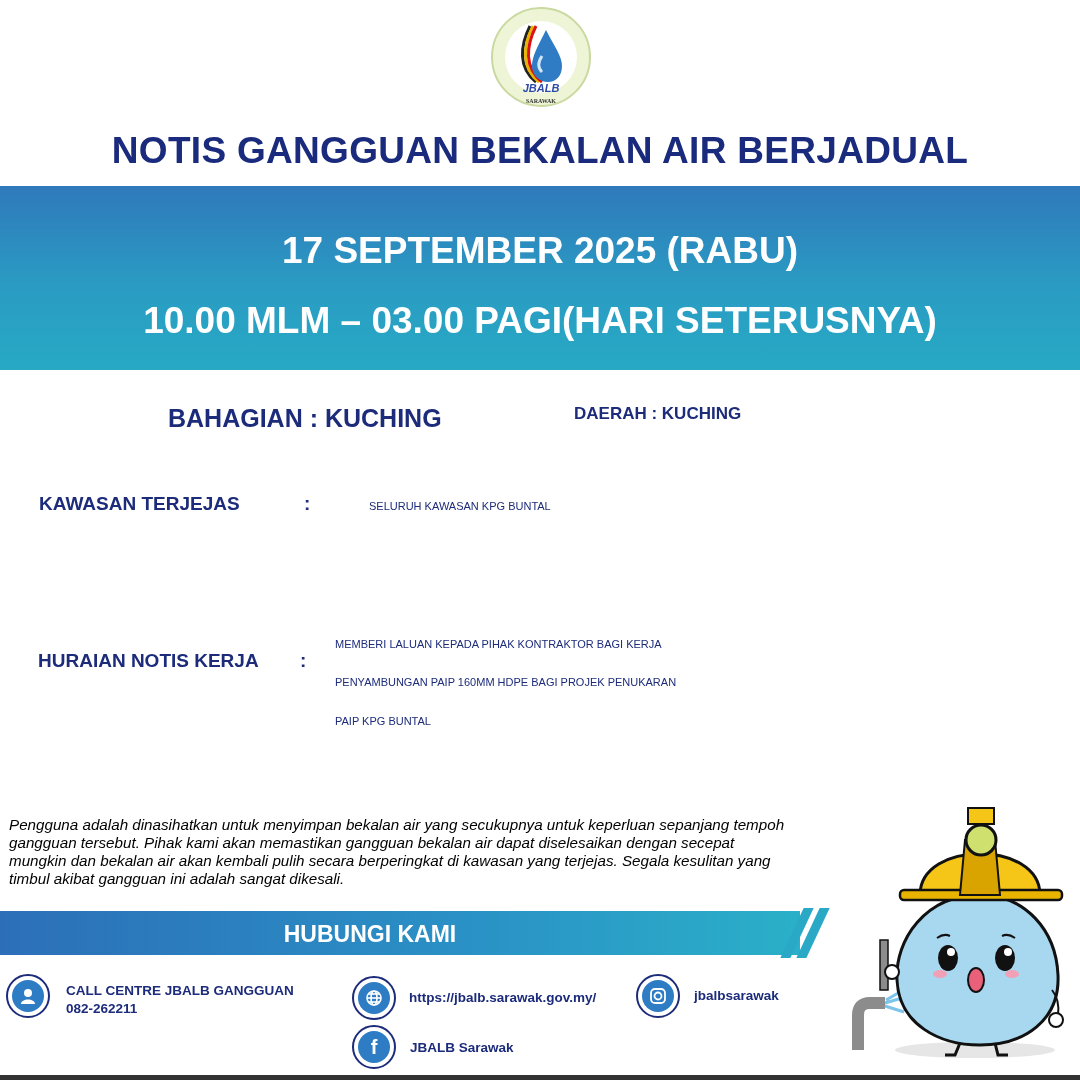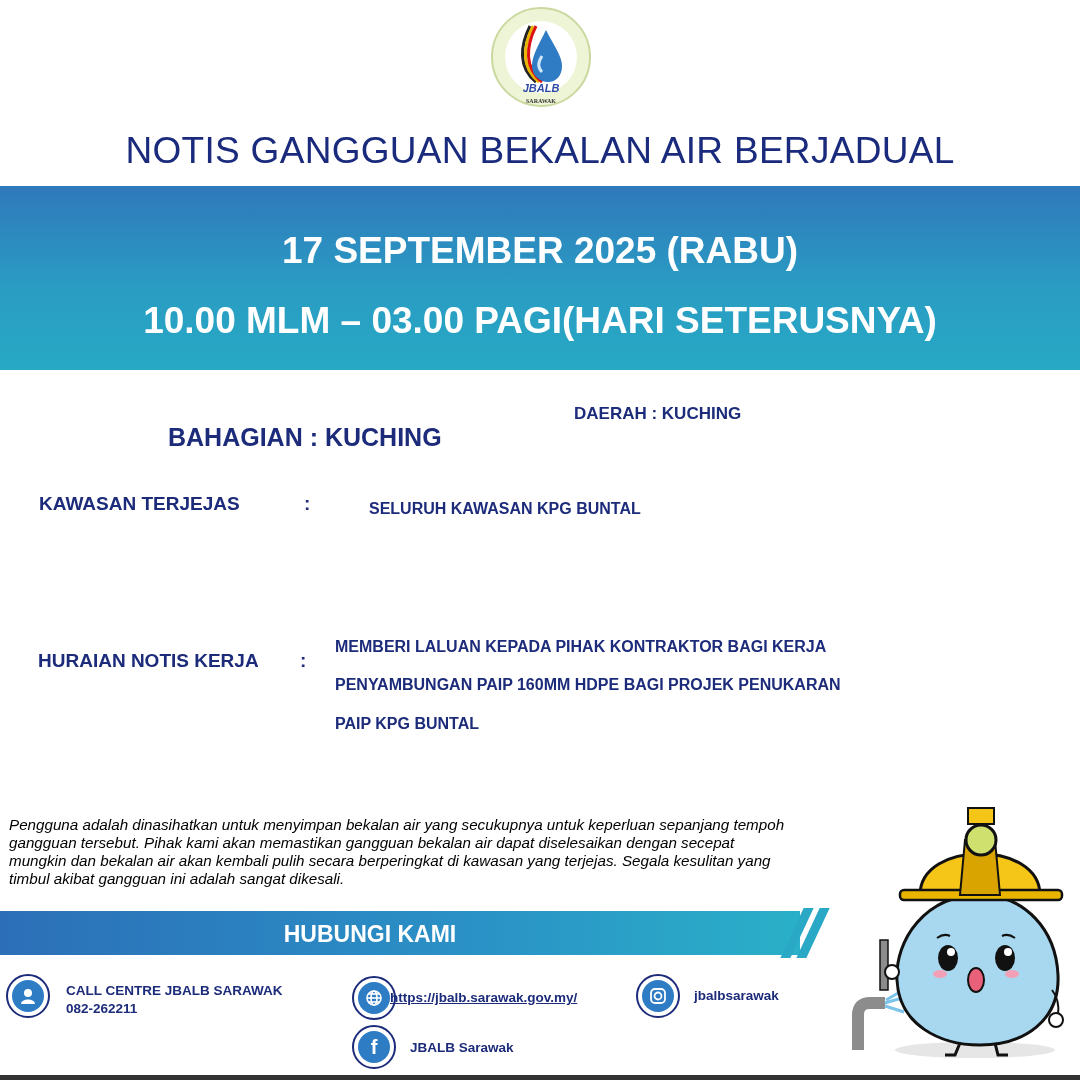--- a/index.html
+++ b/index.html
@@ -1,32 +1,32 @@
 <!DOCTYPE html>
 <html><head>
 <meta charset="utf-8">
 <style>
   html, body { margin:0; padding:0; }
   body { width:1080px; height:1080px; background:#ffffff; position:relative; overflow:hidden;
          font-family:"Liberation Sans", sans-serif; color:#1e2a78; }
   .abs { position:absolute; }
   .logo { left:490px; top:6px; width:102px; height:102px; }
-  .title { left:0; top:130px; width:1080px; text-align:center; font-weight:normal; font-size:37px;
+  .title { left:0; top:130px; width:1080px; text-align:center; font-weight:bold; font-size:37px;
            color:#1a2a7c; letter-spacing:0.3px; }
   .banner { left:0; top:186px; width:1080px; height:184px;
             background:linear-gradient(180deg,#2f79bb 0%,#2a9cc3 55%,#27a9c4 100%);padding-left:16px; }
   .banner .l1, .banner .l2 { position:absolute; left:0; width:1080px; text-align:center; color:#fff;
             font-weight:bold; font-size:37px; }
   .banner .l1 { top:44px; }
   .banner .l2 { top:114px; }
   .lbl { font-weight:bold; color:#1c2b7a; }
-  .bahagian { left:168px; top:404px; font-size:25px;margin-top:19px; }
+  .bahagian { left:168px; top:404px; font-size:25px; }
   .daerah { left:574px; top:404px; font-size:17px; }
   .row-lbl { font-size:19px; }
-  .val { font-size:16px; font-weight:bold; color:#1c2b7a; }
+  .val { font-size:11px; font-weight:normal; color:#1c2b7a; }
   .note { left:9px; top:816px; width:780px; font-style:italic; font-size:15.2px; line-height:18px;
           color:#000000; }
   .contact-bar { left:0; top:911px; width:800px; height:44px;
                  background:linear-gradient(90deg,#2c6fb8 0%,#2a92c6 60%,#2ab0c8 100%); }
   .contact-bar .txt { position:absolute; left:0; width:740px; text-align:center; top:10px; color:#fff;
                       font-weight:bold; font-size:23px; }
   .stripe { position:absolute; top:908px; width:10px; height:50px; background:#2aa9c6; transform:skewX(-25deg); }
   .circle-icon { width:40px; height:40px; border-radius:50%; border:2px solid #1c2b7a; background:#fff;
                  display:flex; align-items:center; justify-content:center; }
   .circle-icon .inner { width:32px; height:32px; border-radius:50%; background:#2d7cc4; display:flex;
@@ -81,36 +81,36 @@
 
 <div class="abs circle-icon" style="left:6px; top:974px;">
   <div class="inner">
     <svg width="20" height="20" viewBox="0 0 20 20">
         <circle cx="10" cy="7" r="4" fill="#fff"></circle>
         <path d="M3 18 C3 12 17 12 17 18 Z" fill="#fff"></path>
       </svg>
   </div>
 </div>
 <div class="abs ctext" style="left:66px; top:982px;">
-  <div>CALL CENTRE JBALB SARAWAK</div>
+  <div>CALL CENTRE JBALB GANGGUAN</div>
   <div>082-262211</div>
 </div>
 
 <div class="abs circle-icon" style="left:352px; top:976px;">
   <div class="inner">
     <svg width="20" height="20" viewBox="0 0 20 20" fill="none" stroke="#fff" stroke-width="1.6">
         <circle cx="10" cy="10" r="7"></circle>
         <ellipse cx="10" cy="10" rx="3" ry="7"></ellipse>
         <line x1="3" y1="10" x2="17" y2="10"></line>
         <line x1="4.5" y1="6" x2="15.5" y2="6"></line>
         <line x1="4.5" y1="14" x2="15.5" y2="14"></line>
       </svg>
   </div>
 </div>
-<div class="abs ctext" style="left:390px; top:989px;text-decoration:underline;">https://jbalb.sarawak.gov.my/</div>
+<div class="abs ctext" style="left:409px; top:989px;">https://jbalb.sarawak.gov.my/</div>
 
 <div class="abs circle-icon" style="left:636px; top:974px;">
   <div class="inner">
     <svg width="20" height="20" viewBox="0 0 20 20" fill="none" stroke="#fff" stroke-width="1.8">
         <rect x="3" y="3" width="14" height="14" rx="4"></rect>
         <circle cx="10" cy="10" r="3.5"></circle>
       </svg>
   </div>
 </div>
 <div class="abs ctext" style="left:694px; top:987px;">jbalbsarawak</div>

